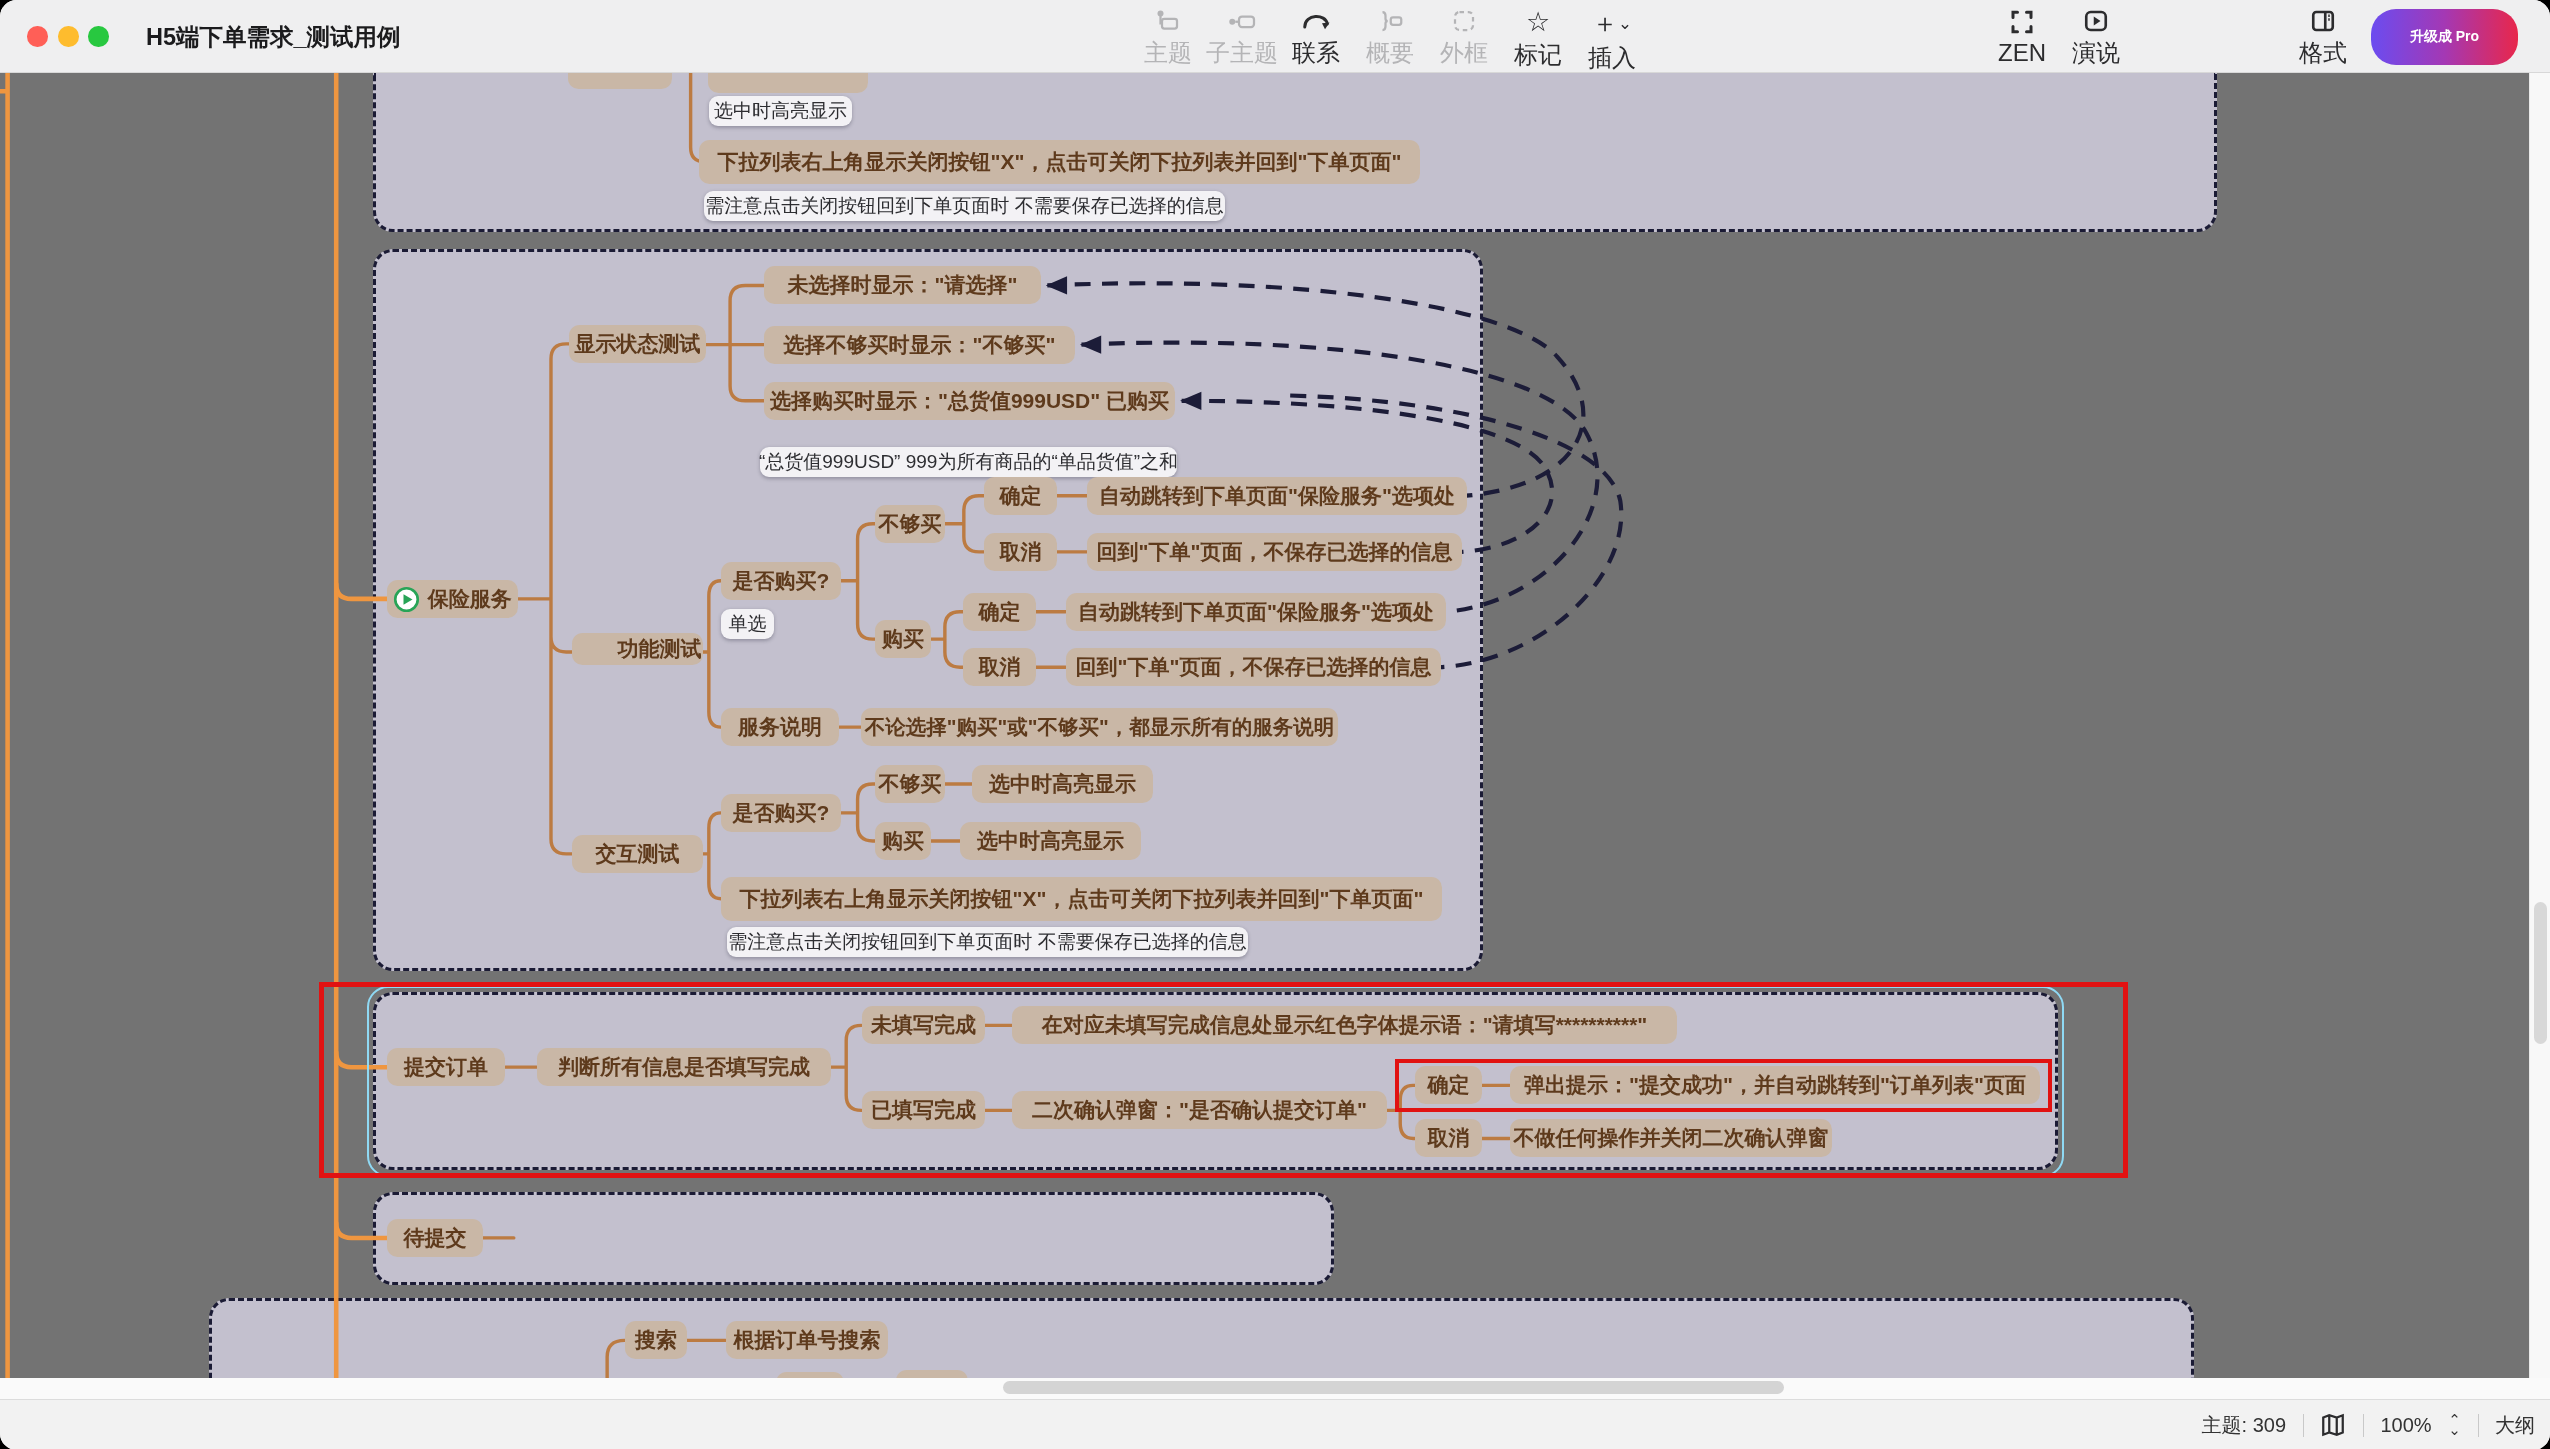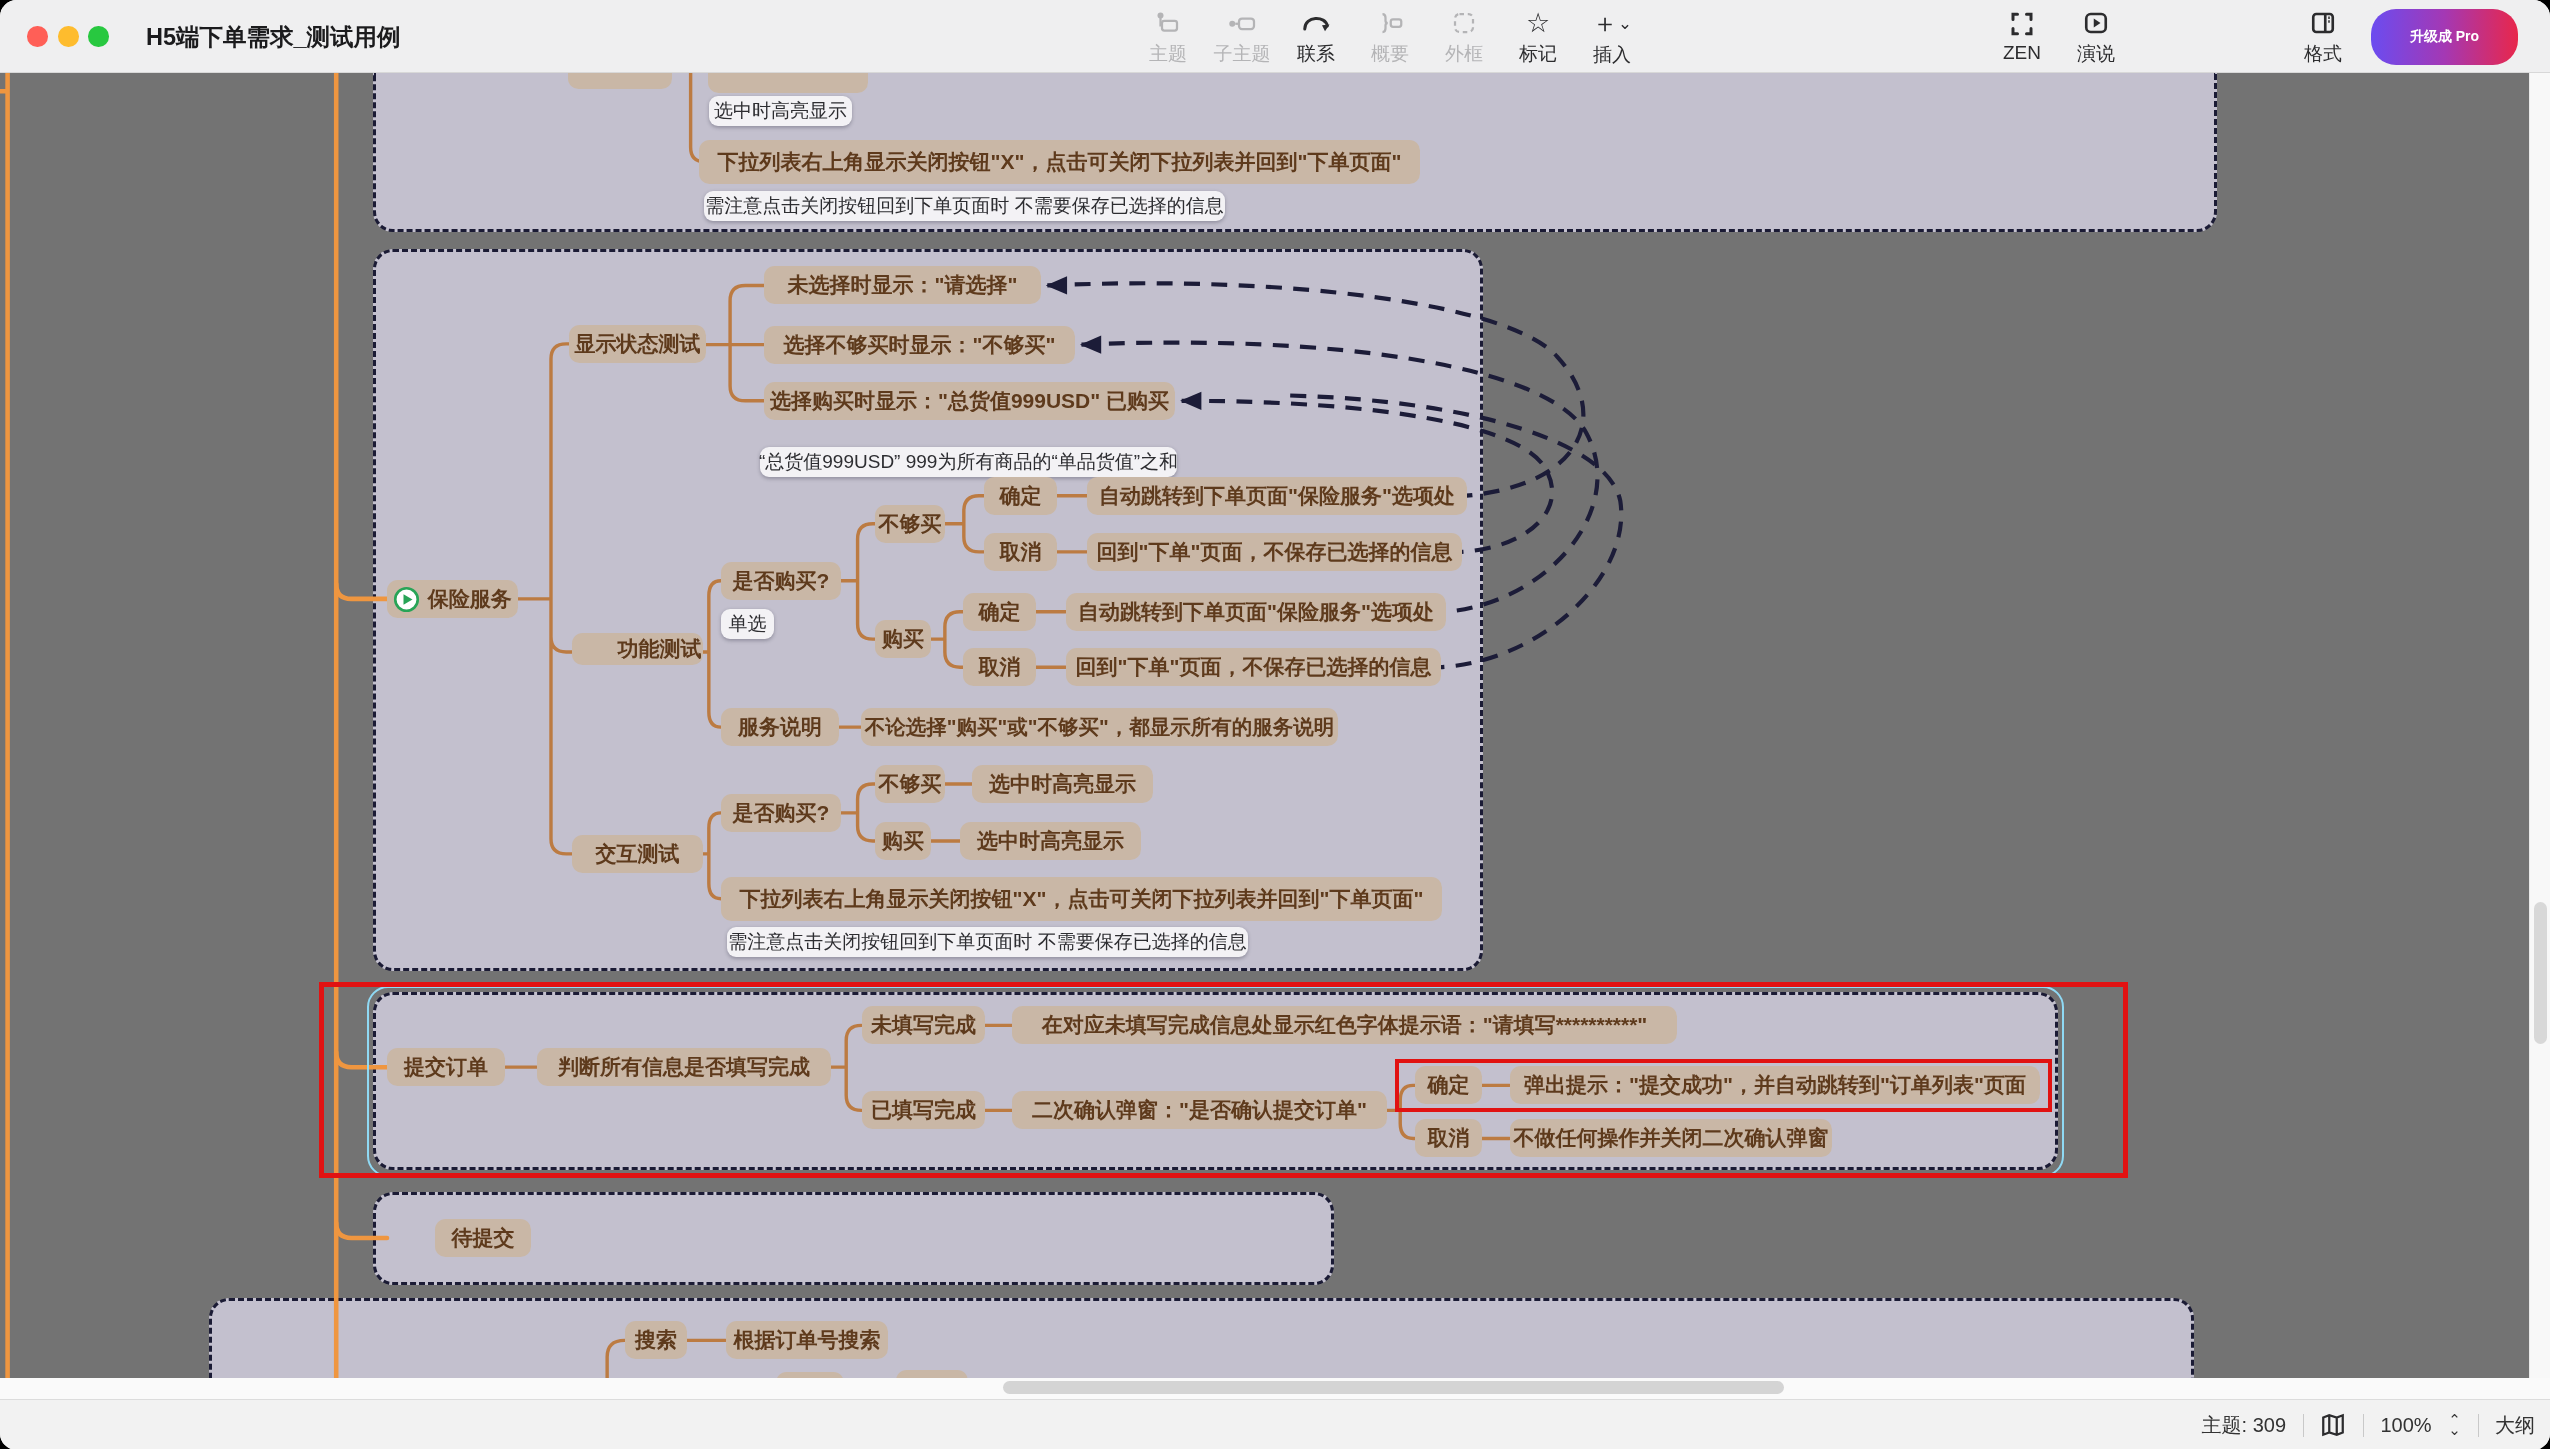--- a/index.html
+++ b/index.html
@@ -6,21 +6,21 @@
   .win{position:relative;width:2550px;height:1450px;background:#fff;overflow:hidden;
        border-radius:16.7px;font-family:"Liberation Sans","DejaVu Sans",sans-serif;}
   
   .titlebar{position:absolute;left:0;top:0;width:2550px;height:72px;background:#efeff0;
             border-bottom:0.8px solid #d8d8d8;z-index:10;}
   .tl{position:absolute;top:26px;width:20.5px;height:20.5px;border-radius:50%;}
   .doc-title{position:absolute;left:146px;top:21px;font-size:23.5px;font-weight:700;color:#1b1b1d;}
   .tb-group{position:absolute;top:6px;display:flex;}
   .tbtn{width:74px;height:61px;display:flex;flex-direction:column;align-items:center;justify-content:flex-start;}
   .tbtn .ic{height:35px;display:flex;align-items:center;justify-content:center;}
-  .tbtn .lbl{font-size:19px;color:#2c2c2e;margin-top:0.8px;}
+  .tbtn .lbl{font-size:24px;color:#2c2c2e;margin-top:0.8px;}
   .tbtn.disabled .lbl{color:#b4b4b6;}
   .probtn{position:absolute;left:2371px;top:9px;width:147px;height:56px;border-radius:25px;
           background:linear-gradient(90deg,#6b4cf0,#a438b4,#e8274b);display:flex;align-items:center;
           justify-content:center;color:#fff;font-size:14px;font-weight:700;}
   
   .canvas{position:absolute;left:0;top:72px;width:2550px;height:1327px;background:#737373;}
   .bbox{position:absolute;background:#c3c0ce;border:3.8px dashed #1b1b35;box-sizing:border-box;z-index:1;}
   svg.links{position:absolute;left:0;top:0;z-index:2;}
   .node{position:absolute;display:flex;align-items:center;justify-content:center;white-space:nowrap;
         box-sizing:border-box;z-index:3;}
@@ -158,21 +158,21 @@
     <div class="node tan" style="left:537px;top:976px;width:294px;height:38px;">判断所有信息是否填写完成</div>
     <div class="node tan" style="left:862px;top:934px;width:123px;height:38px;">未填写完成</div>
     <div class="node tan" style="left:1012px;top:934px;width:665px;height:38px;">在对应未填写完成信息处显示红色字体提示语："请填写**********"</div>
     <div class="node tan" style="left:862px;top:1019px;width:123px;height:38px;">已填写完成</div>
     <div class="node tan" style="left:1012px;top:1019px;width:375px;height:38px;">二次确认弹窗："是否确认提交订单"</div>
     <div class="node tan" style="left:1415px;top:994px;width:67px;height:38px;">确定</div>
     <div class="node tan" style="left:1510px;top:994px;width:530px;height:38px;">弹出提示："提交成功"，并自动跳转到"订单列表"页面</div>
     <div class="node tan" style="left:1415px;top:1047px;width:67px;height:38px;">取消</div>
     <div class="node tan" style="left:1510px;top:1047px;width:322px;height:38px;">不做任何操作并关闭二次确认弹窗</div>
 
-    <div class="node tan" style="left:387px;top:1147px;width:96px;height:38px;margin-left:48px;">待提交</div>
+    <div class="node tan" style="left:387px;top:1147px;width:96px;height:38px;">待提交</div>
 
     <div class="node tan" style="left:625px;top:1249px;width:62px;height:38px;">搜索</div>
     <div class="node tan" style="left:726px;top:1249px;width:162px;height:38px;">根据订单号搜索</div>
 
     <div class="cyansel" style="left:367px;top:914px;width:1697px;height:191px;"></div>
   </div>
 
   <div class="redrect" style="left:319px;top:982px;width:1809px;height:196px;"></div>
   <div class="redrect inner" style="left:1395px;top:1059px;width:657px;height:53px;"></div>
 

